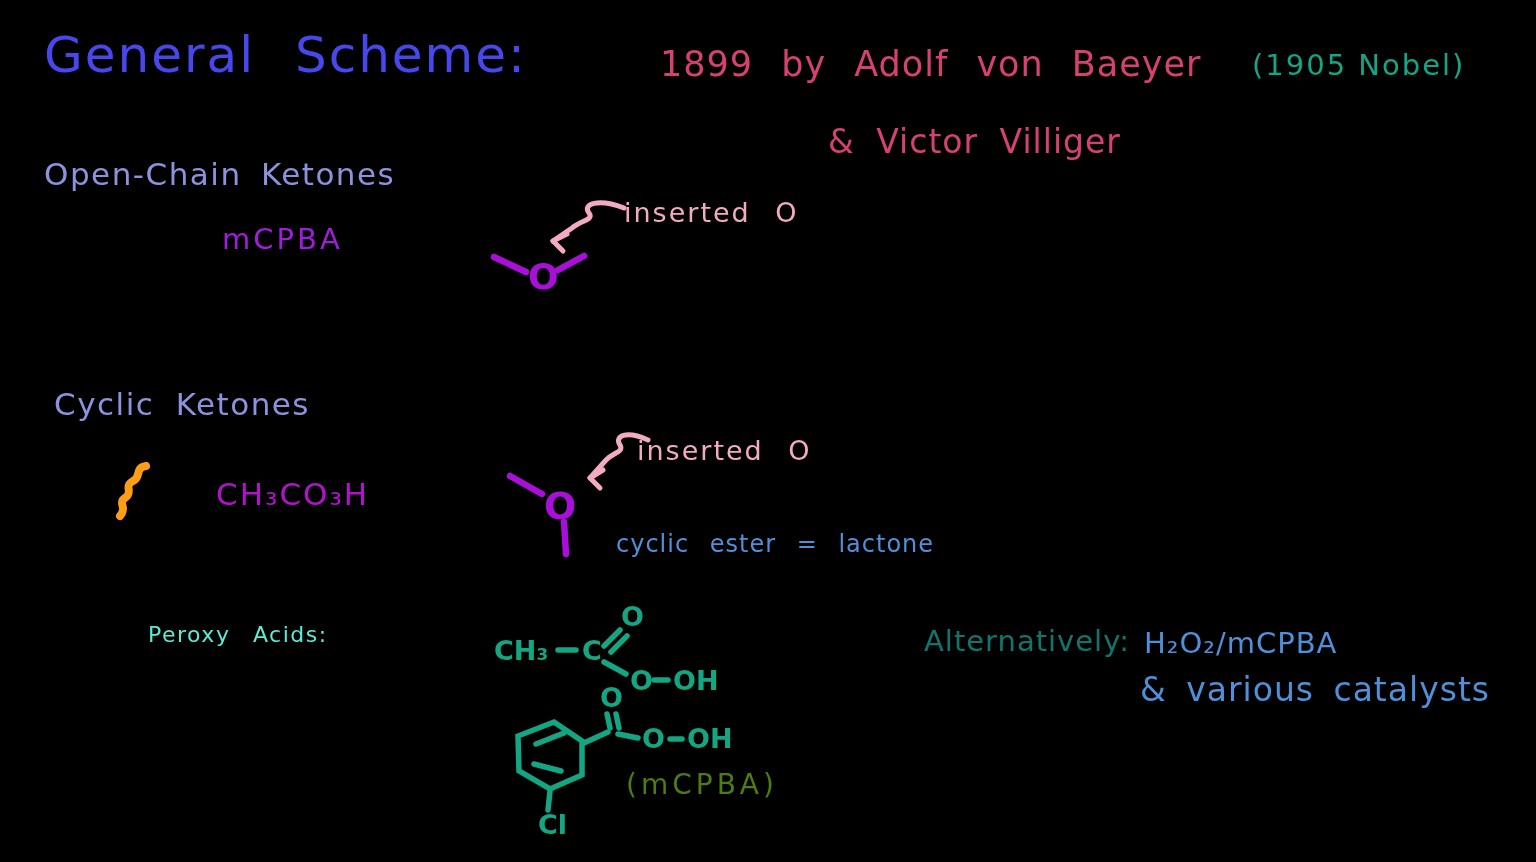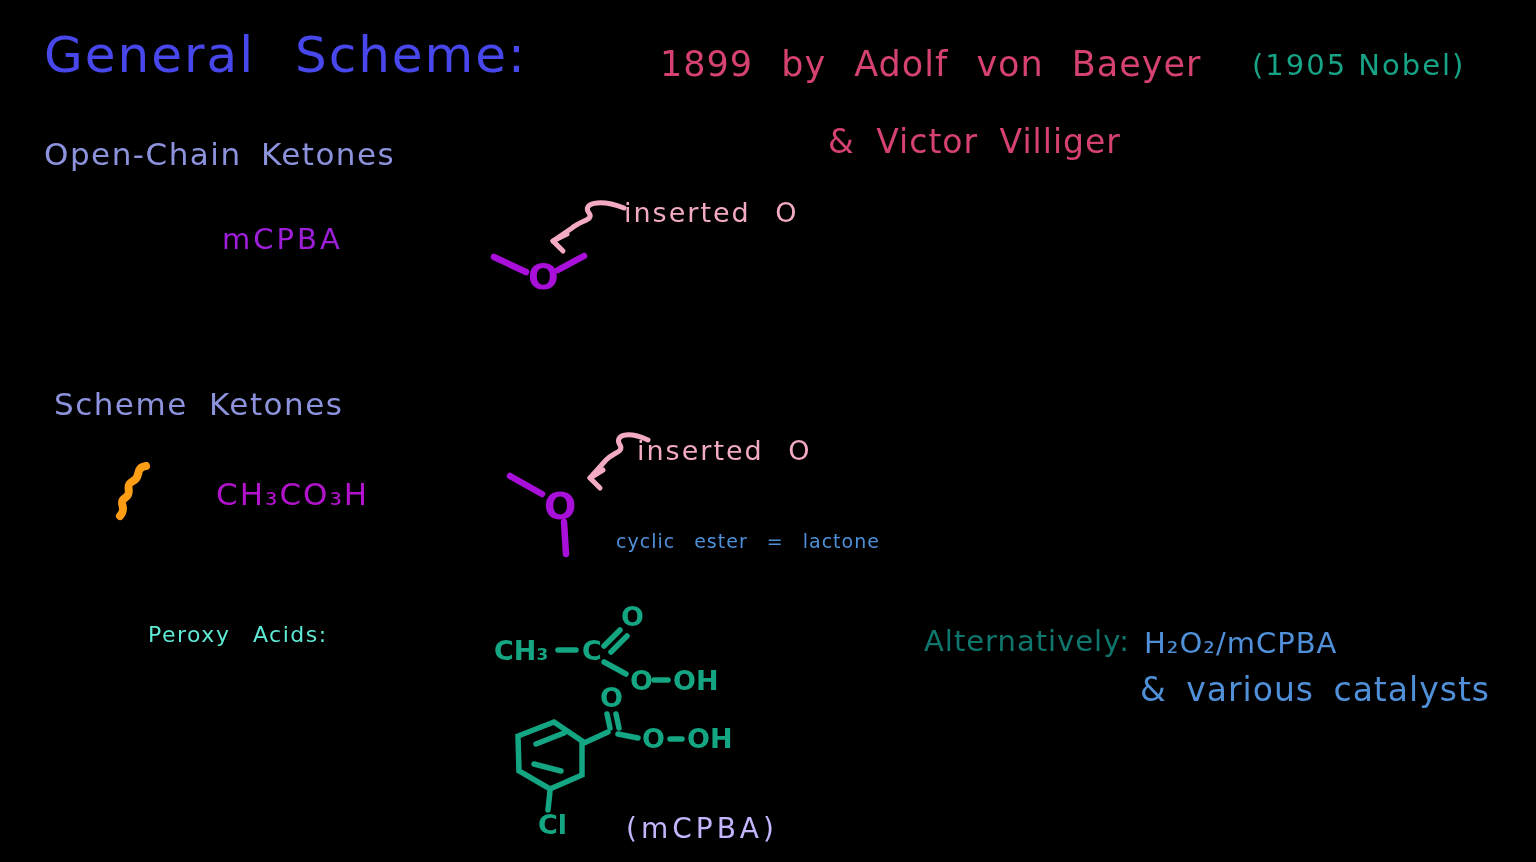--- a/index.html
+++ b/index.html
@@ -12,31 +12,31 @@
     overflow: hidden;
     font-family: "DejaVu Sans", sans-serif;
   }
   .txt { position: absolute; white-space: nowrap; font-weight: 400; }
 
   .title        { left: 44px;  top: 26px;  font-size: 50px; color: #4847ec; letter-spacing: 2px; word-spacing: 22px; }
   .credit1      { left: 660px; top: 44px;  font-size: 35px; color: #d5426f; letter-spacing: 1px; word-spacing: 16px; }
   .nobel        { left: 1252px;top: 48px;  font-size: 29px; color: #17a385; letter-spacing: 2px; text-align: center; }
   .credit2      { left: 828px; top: 94px;  font-size: 33px; color: #d5426f; letter-spacing: 1px; word-spacing: 10px; margin-top: 28px; }
 
-  .label-open   { left: 44px;  top: 136px; font-size: 31px; color: #8c93dc; letter-spacing: 1.5px; word-spacing: 8px; }
+  .label-open   { left: 44px;  top: 156px; font-size: 31px; color: #8c93dc; letter-spacing: 1.5px; word-spacing: 8px; }
   .reagent-mcpba{ left: 222px; top: 222px; font-size: 29px; color: #9e1ed9; letter-spacing: 3px; }
   .inserted1    { left: 624px; top: 197px; font-size: 27px; color: #f3aac3; letter-spacing: 2px; word-spacing: 14px; }
 
   .label-cyclic { left: 54px;  top: 386px; font-size: 31px; color: #8c93dc; letter-spacing: 1.5px; word-spacing: 10px; }
   .reagent-paa  { left: 216px; top: 476px; font-size: 31px; color: #b013c9; letter-spacing: 2px; }
   .inserted2    { left: 637px; top: 435px; font-size: 27px; color: #f3aac3; letter-spacing: 2px; word-spacing: 14px; }
-  .lactone-note { left: 616px; top: 530px; font-size: 19px; color: #4f90d9; letter-spacing: 1px; word-spacing: 12px; }
+  .lactone-note { left: 616px; top: 530px; font-size: 24px; color: #4f90d9; letter-spacing: 1px; word-spacing: 12px; }
 
   .peroxy-label { left: 148px; top: 622px; font-size: 22px; color: #5eead4; letter-spacing: 1.5px; word-spacing: 14px; }
-  .mcpba-cap    { left: 626px; top: 768px; font-size: 28px; color: #c4b5fd; letter-spacing: 4px; margin-top: 44px; }
+  .mcpba-cap    { left: 626px; top: 768px; font-size: 28px; color: #4d7c0f; letter-spacing: 4px; }
 
   .alt-intro    { left: 924px; top: 624px; font-size: 29px; color: #0f766e; letter-spacing: 1px; }
   .alt-reagent  { left: 1144px;top: 626px; font-size: 29px; color: #4f90d9; letter-spacing: 1px; }
   .alt-extra    { left: 1140px;top: 670px; font-size: 33px; color: #4f90d9; letter-spacing: 1px; word-spacing: 8px; }
 
   .struct { position: absolute; }
   svg text { font-family: "DejaVu Sans", sans-serif; font-weight: 700; }
 </style>
 </head>
 <body>
@@ -60,21 +60,21 @@
     <text x="42" y="53" font-size="36" fill="#a80fd8">O</text>
   </svg>
 
   <svg class="struct" style="left:536px; top:196px;" width="92" height="60" viewBox="0 0 92 60">
     <g stroke="#f3aac3" stroke-width="5" stroke-linecap="round" fill="none">
       <path d="M 88 12 C 62 2 46 8 53 17 C 58 24 46 24 36 32 L 17 45"></path>
       <path d="M 17 45 L 31 38 M 17 45 L 27 55"></path>
     </g>
   </svg>
 
-  <div class="txt label-cyclic">Scheme Ketones</div>
+  <div class="txt label-cyclic">Cyclic Ketones</div>
 
   <svg class="struct" style="left:112px; top:460px;" width="48" height="70" viewBox="0 0 48 70">
     <path d="M 34 6 C 22 8 30 17 21 21 C 11 26 22 32 13 38 C 5 43 16 47 8 56" stroke="#ff9d15" stroke-width="8" stroke-linecap="round" fill="none"></path>
   </svg>
 
   <div class="txt reagent-paa">CH₃CO₃H</div>
   <div class="txt inserted2">inserted O</div>
 
   <svg class="struct" style="left:498px; top:462px;" width="95" height="108" viewBox="0 0 95 108">
     <g stroke="#a80fd8" stroke-width="6.5" stroke-linecap="round" fill="none">

